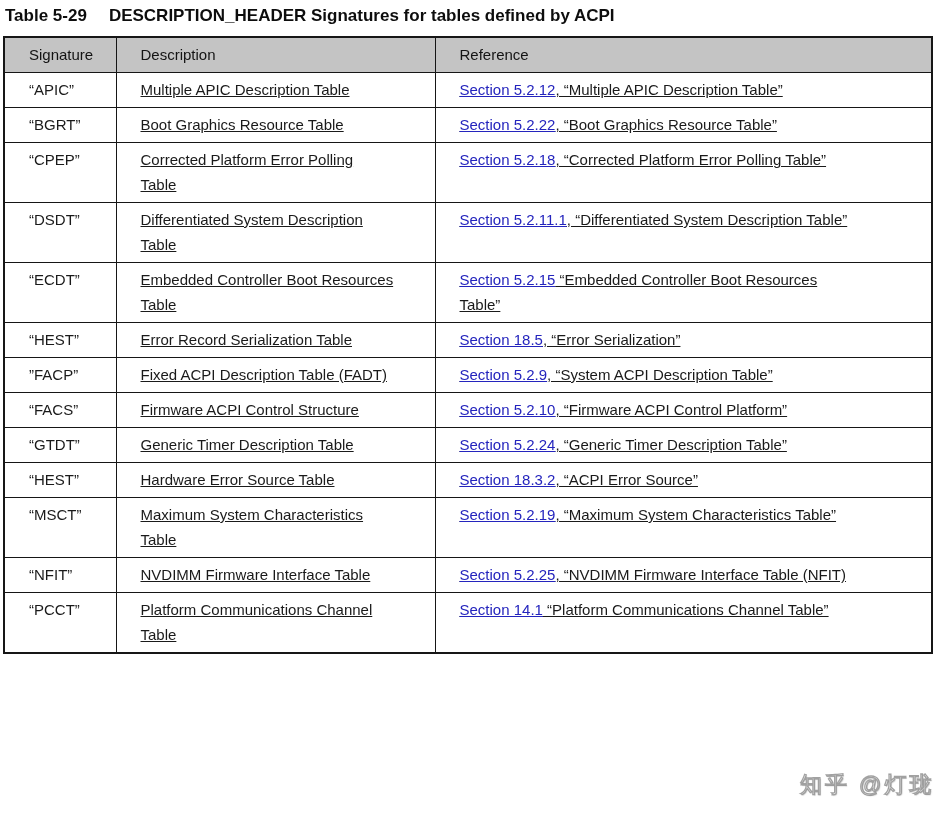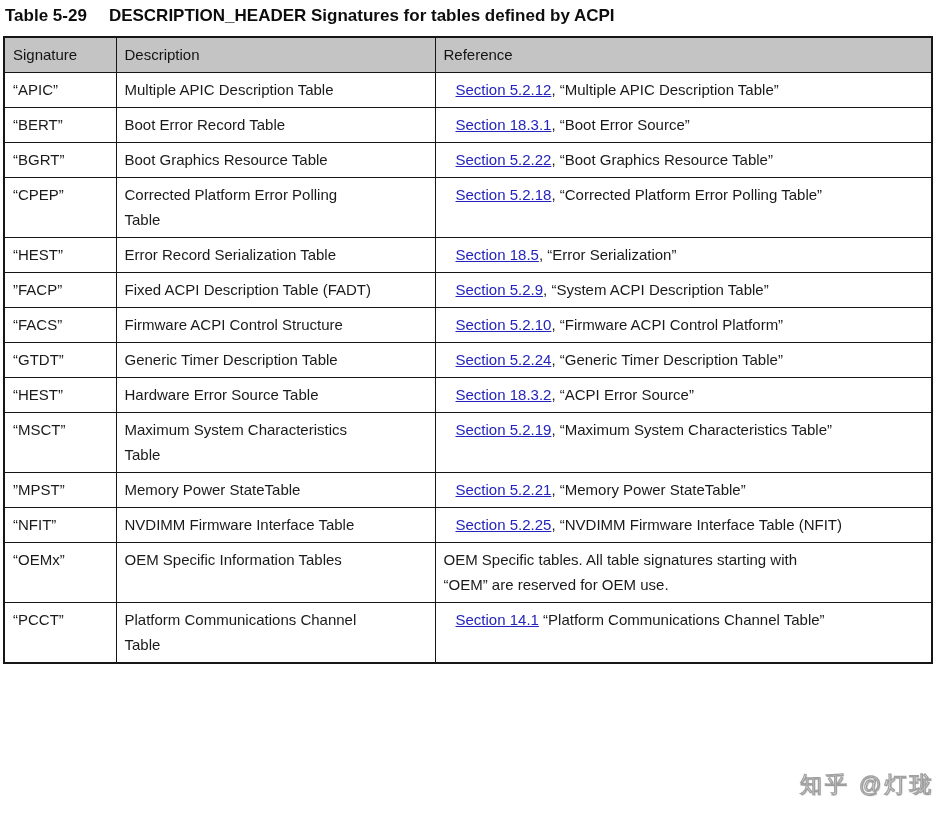--- a/index.html
+++ b/index.html
@@ -34,39 +34,38 @@
     margin-left: 3px;
     width: 928px;
     border: 2px solid var(--border-color);
   }
   .col-sig  { width: 112px; }
   .col-desc { width: 319px; }
   .col-ref  { width: 497px; }
 
   th, td {
     border: 1px solid var(--border-color);
-    padding: 4px 8px 5px 8px;
+    padding: 4px 8px 5px 24px;
     font-size: 15px;
     line-height: 25px;
     text-align: left;
     vertical-align: top;
     overflow: hidden;
   }
   th {
     background: var(--header-bg);
     font-weight: normal;
     color: #141414;
   }
-  td.desc, td.ref { white-space: pre-line; }
+  td.desc, td.ref { white-space: pre-line; text-decoration: underline; }
 
   a.section-link {
     color: var(--link-color);
     text-decoration: underline;
     cursor: pointer;
-    margin-left: 12px;
   }
 
   .watermark {
     position: absolute;
     left: 800px;
     top: 770px;
     font-size: 22px;
     letter-spacing: 3px;
     color: rgba(255,255,255,0.92);
     -webkit-text-stroke: 1.3px rgba(145,145,145,0.85);
@@ -97,40 +96,48 @@
         <th>Reference</th>
       </tr>
     </thead>
     <tbody id="table-body">
   <tr>
     <td class="sig">“APIC”</td>
     <td class="desc">Multiple APIC Description Table</td>
     <td class="ref"><a class="section-link" href="#">Section 5.2.12</a><span class="ref-rest">, “Multiple APIC Description Table”</span></td>
   </tr>
 
-  <tr>
-    <td class="sig">“BERT”</td>
-    <td class="desc">Boot Error Record Table</td>
-    <td class="ref"><a class="section-link" href="#">Section 18.3.1</a><span class="ref-rest">, “Boot Error Source”</span></td>
-  </tr>
 
   <tr>
     <td class="sig">“BGRT”</td>
     <td class="desc">Boot Graphics Resource Table</td>
     <td class="ref"><a class="section-link" href="#">Section 5.2.22</a><span class="ref-rest">, “Boot Graphics Resource Table”</span></td>
   </tr>
 
   <tr>
     <td class="sig">“CPEP”</td>
     <td class="desc">Corrected Platform Error Polling
 Table</td>
     <td class="ref"><a class="section-link" href="#">Section 5.2.18</a><span class="ref-rest">, “Corrected Platform Error Polling Table”</span></td>
   </tr>
 
+  <tr>
+    <td class="sig">“DSDT”</td>
+    <td class="desc">Differentiated System Description
+Table</td>
+    <td class="ref"><a class="section-link" href="#">Section 5.2.11.1</a><span class="ref-rest">, “Differentiated System Description Table”</span></td>
+  </tr>
 
+  <tr>
+    <td class="sig">“ECDT”</td>
+    <td class="desc">Embedded Controller Boot Resources
+Table</td>
+    <td class="ref"><a class="section-link" href="#">Section 5.2.15</a><span class="ref-rest"> “Embedded Controller Boot Resources
+Table”</span></td>
+  </tr>
 
 
   <tr>
     <td class="sig">“HEST”</td>
     <td class="desc">Error Record Serialization Table</td>
     <td class="ref"><a class="section-link" href="#">Section 18.5</a><span class="ref-rest">, “Error Serialization”</span></td>
   </tr>
 
   <tr>
     <td class="sig">”FACP”</td>
@@ -157,38 +164,27 @@
     <td class="ref"><a class="section-link" href="#">Section 18.3.2</a><span class="ref-rest">, “ACPI Error Source”</span></td>
   </tr>
 
   <tr>
     <td class="sig">“MSCT”</td>
     <td class="desc">Maximum System Characteristics
 Table</td>
     <td class="ref"><a class="section-link" href="#">Section 5.2.19</a><span class="ref-rest">, “Maximum System Characteristics Table”</span></td>
   </tr>
 
-  <tr>
-    <td class="sig">”MPST”</td>
-    <td class="desc">Memory Power StateTable</td>
-    <td class="ref"><a class="section-link" href="#">Section 5.2.21</a><span class="ref-rest">, “Memory Power StateTable”</span></td>
-  </tr>
 
   <tr>
     <td class="sig">“NFIT”</td>
     <td class="desc">NVDIMM Firmware Interface Table</td>
     <td class="ref"><a class="section-link" href="#">Section 5.2.25</a><span class="ref-rest">, “NVDIMM Firmware Interface Table (NFIT)</span></td>
   </tr>
 
-  <tr>
-    <td class="sig">“OEMx”</td>
-    <td class="desc">OEM Specific Information Tables</td>
-    <td class="ref"><span class="ref-rest">OEM Specific tables. All table signatures starting with
-“OEM” are reserved for OEM use.</span></td>
-  </tr>
 
   <tr>
     <td class="sig">“PCCT”</td>
     <td class="desc">Platform Communications Channel
 Table</td>
     <td class="ref"><a class="section-link" href="#">Section 14.1</a><span class="ref-rest"> “Platform Communications Channel Table”</span></td>
   </tr>
 </tbody>
   </table>
 

